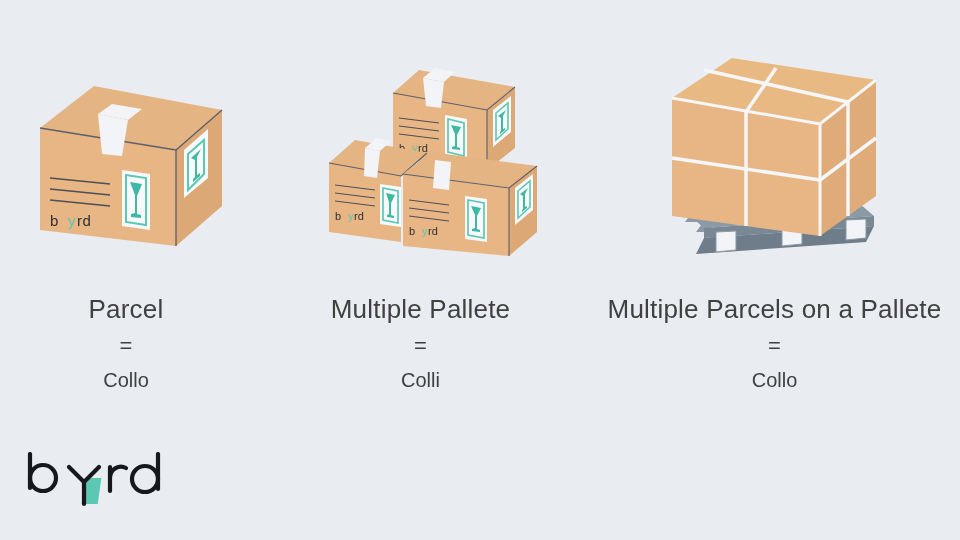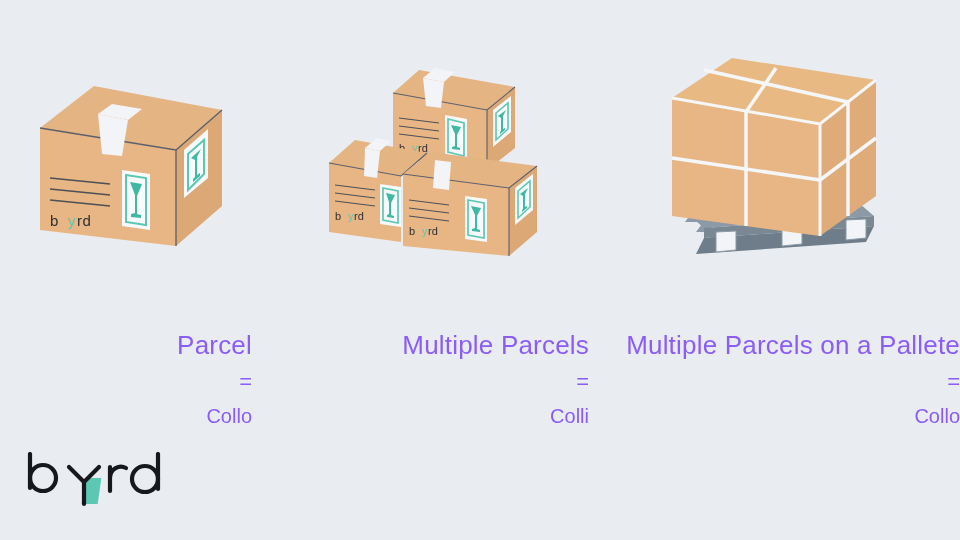--- a/index.html
+++ b/index.html
@@ -10,25 +10,24 @@
     overflow:hidden;
     position:relative;
   }
   .stage { position:absolute; inset:0; }
   .illus { position:absolute; }
   .illus svg { display:block; }
 
   
   .caption {
     position:absolute;
-    text-align:right;
-    color:#8b5cf6;
+    text-align:center;
+    color:#404040;
     line-height:1.0;
     user-select:none;
-    margin-top:36px;
   }
   .caption .title {
     font-size:26px;
     letter-spacing:.2px;
     white-space:nowrap;
     font-weight:400;
   }
   .caption .eq {
     font-size:22px;
     margin-top:13px;
@@ -227,21 +226,21 @@
     </svg>
   </div>
 
   <div class="caption" id="cap-parcel">
     <div class="title">Parcel</div>
     <div class="eq">=</div>
     <div class="term">Collo</div>
   </div>
 
   <div class="caption" id="cap-parcels">
-    <div class="title">Multiple Parcels</div>
+    <div class="title">Multiple Pallete</div>
     <div class="eq">=</div>
     <div class="term">Colli</div>
   </div>
 
   <div class="caption" id="cap-pallet">
     <div class="title">Multiple Parcels on a Pallete</div>
     <div class="eq">=</div>
     <div class="term">Collo</div>
   </div>
 

